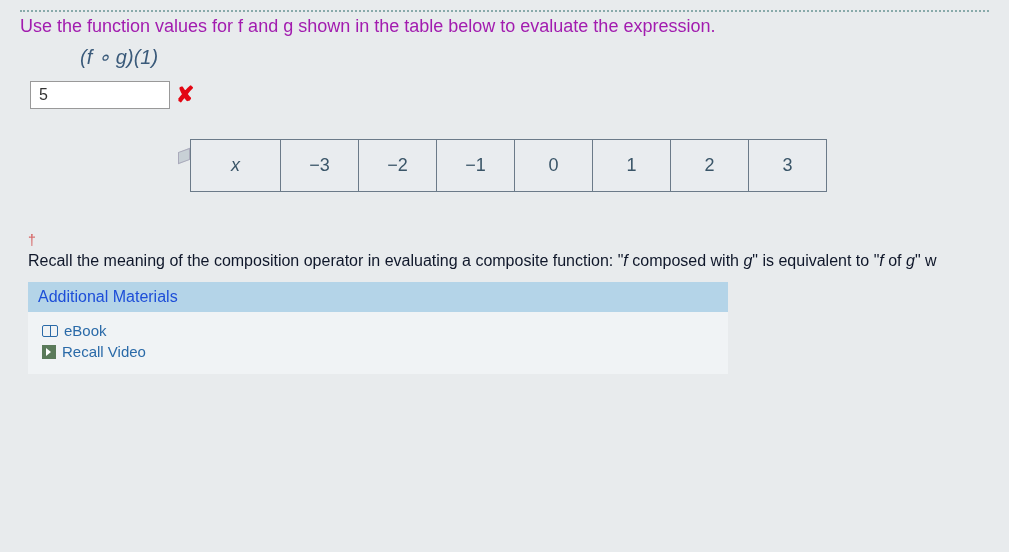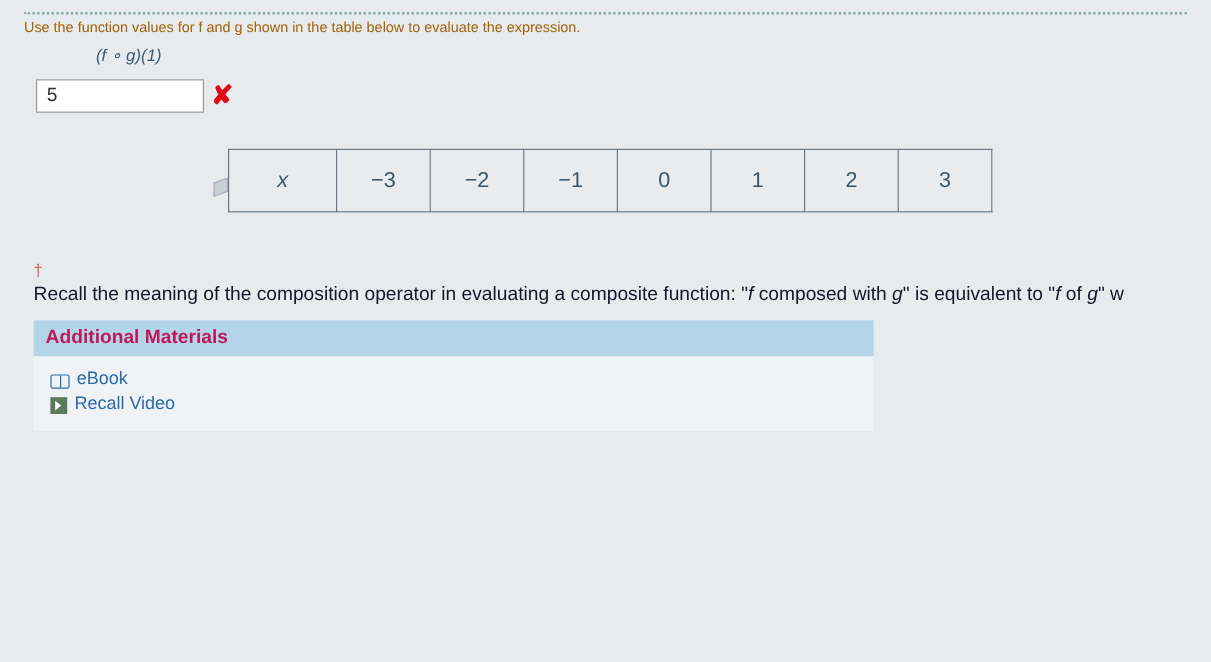--- a/index.html
+++ b/index.html
@@ -13,29 +13,29 @@
       width: 1009px;
       height: 552px;
       overflow: hidden;
       color: #333;
       position: relative;
     }
     .content {
       padding: 10px 20px;
     }
     .question-text {
-      color: #a16207;
-      font-size: 12px;
+      color: #a21caf;
+      font-size: 18px;
       margin-bottom: 8px;
       border-top: 2px dotted #8aa;
       padding-top: 4px;
     }
     .expression {
       color: #3a5a7a;
-      font-size: 14px;
+      font-size: 20px;
       margin-left: 60px;
       margin-bottom: 12px;
       font-style: italic;
     }
     .answer-row {
       display: flex;
       align-items: center;
       margin-bottom: 30px;
       margin-left: 10px;
     }
@@ -89,32 +89,32 @@
       margin-left: 8px;
       margin-bottom: 12px;
     }
     .hint-text .ital { font-style: italic; }
     .materials-box {
       margin-left: 8px;
       width: 700px;
     }
     .materials-header {
       background: #b4d4e8;
-      color: #be185d;
-      font-weight: bold;
+      color: #1d4ed8;
+      font-weight: normal;
       font-size: 16px;
       padding: 6px 10px;
     }
     .materials-body {
       background: #f0f3f5;
       padding: 10px 14px;
     }
     .material-link {
       display: flex;
-      align-items: flex-end;
+      align-items: center;
       gap: 6px;
       color: #2a6aa8;
       font-size: 15px;
       margin-bottom: 4px;
       cursor: pointer;
     }
     .ebook-icon {
       width: 16px;
       height: 12px;
       border: 1px solid #2a6aa8;

